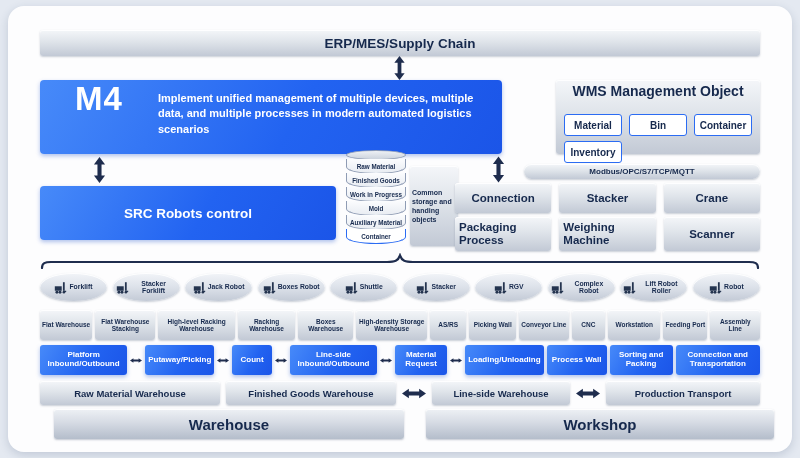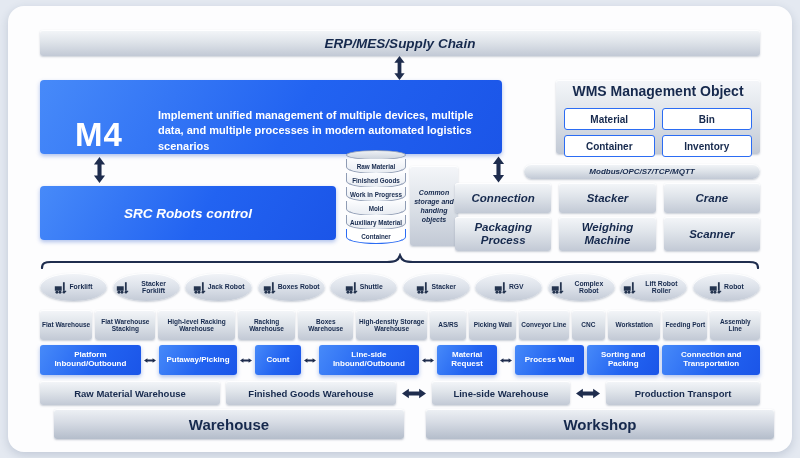--- a/index.html
+++ b/index.html
@@ -2,33 +2,33 @@
 <html><head>
 <meta charset="utf-8">
 <style>
   *{box-sizing:border-box;margin:0;padding:0}
   body{width:800px;height:458px;background:#dde3ec;font-family:"Liberation Sans","DejaVu Sans",sans-serif;color:#16294d;}
   .stage{position:relative;width:800px;height:458px;background:#e4e9f1;overflow:hidden;}
   .card{position:absolute;left:8px;top:6px;width:784px;height:446px;background:#fdfdfe;border-radius:16px;box-shadow:0 3px 10px rgba(40,60,100,.18);}
   .abs{position:absolute;}
   .metal{background:linear-gradient(180deg,#f4f6f9 0%,#dfe4ea 45%,#c2c9d5 100%);box-shadow:inset 0 1px 0 rgba(255,255,255,.9),0 1px 2px rgba(80,95,120,.3);border-radius:3px;}
   .blue{background:linear-gradient(120deg,#478af9 0%,#2263f1 55%,#1b55e8 100%);color:#fff;box-shadow:0 2px 4px rgba(30,80,200,.35);border-radius:4px;}
-  .center{display:flex;align-items:center;justify-content:center;text-align:center;font-style:italic;}
+  .center{display:flex;align-items:center;justify-content:center;}
   .va{fill:#1f2d4e;}
   .ha{fill:#1f2d4e;}
   
   .erp{left:32px;top:24px;width:720px;height:26px;font-size:13.5px;font-weight:bold;}
   
-  .m4{left:32px;top:74px;width:462px;height:74px;display:flex;align-items:flex-end;}
+  .m4{left:32px;top:74px;width:462px;height:74px;display:flex;align-items:flex-start;}
   .m4-title{width:118px;text-align:center;font-size:33px;font-weight:800;letter-spacing:1px;}
   .m4-desc{width:330px;font-size:11px;font-weight:bold;line-height:1.4;padding-right:10px;margin-top:11px;}
   
   .wms{left:548px;top:74px;width:204px;height:74px;}
   .wms-title{position:absolute;top:3px;left:0;width:100%;text-align:center;font-size:14px;font-weight:bold;}
-  .wms-grid{position:absolute;left:8px;top:28px;width:188px;display:grid;grid-template-columns:1fr 1fr;gap:5px 7px;}
+  .wms-grid{position:absolute;left:8px;top:34px;width:188px;display:grid;grid-template-columns:1fr 1fr 1fr;gap:5px 7px;}
   .wms-cell{height:22px;background:#fff;border:1.6px solid #2b6cf3;border-radius:3px;font-size:10px;font-weight:bold;display:flex;align-items:center;justify-content:center;}
   
   .src{left:32px;top:180px;width:296px;height:54px;font-size:13.5px;font-weight:bold;}
   
   .cylinder{left:338px;top:144px;width:60px;height:102px;}
   .cyl-top{height:10px;border-radius:50%;background:linear-gradient(180deg,#eef1f5,#ccd3dd);border:1px solid #8f9cb4;}
   .cyl-seg{height:15px;margin-top:-1px;background:linear-gradient(180deg,#fbfcfe,#e8ecf2);border:1px solid #8f9cb4;border-top:none;border-radius:0 0 50% 50%/0 0 7px 7px;font-size:6.3px;font-weight:bold;display:flex;align-items:center;justify-content:center;text-align:center;}
   .cyl-last{border-color:#2b6cf3;background:#fff;}
   .common{left:402px;top:160px;width:48px;height:80px;font-size:7px;font-weight:bold;line-height:1.3;padding:3px 2px;}
   
@@ -238,20 +238,21 @@
           <use href="#g-harrow"></use>
         </svg>
       <div class="blue proc" style="flex:1.5 1 0">Line-side Inbound/Outbound</div>
       <svg class="pa ha" viewBox="0 0 28 12">
           <use href="#g-harrow"></use>
         </svg>
       <div class="blue proc" style="flex:0.85 1 0">Material Request</div>
       <svg class="pa ha" viewBox="0 0 28 12">
           <use href="#g-harrow"></use>
         </svg>
+      <div class="blue proc" style="flex:1 1 0">Loading/Unloading</div>
       <div class="blue proc" style="flex:1 1 0">Process Wall</div>
       <div class="blue proc" style="flex:1.05 1 0">Sorting and Packing</div>
       <div class="blue proc" style="flex:1.45 1 0">Connection and Transportation</div>
     </div>
 
     <div class="abs whrow">
       <div class="metal wh" style="width:180px">Raw Material Warehouse</div>
       <div class="metal wh" style="width:170px">Finished Goods Warehouse</div>
       <svg class="wa ha" viewBox="0 0 28 12">
           <use href="#g-harrow"></use>

